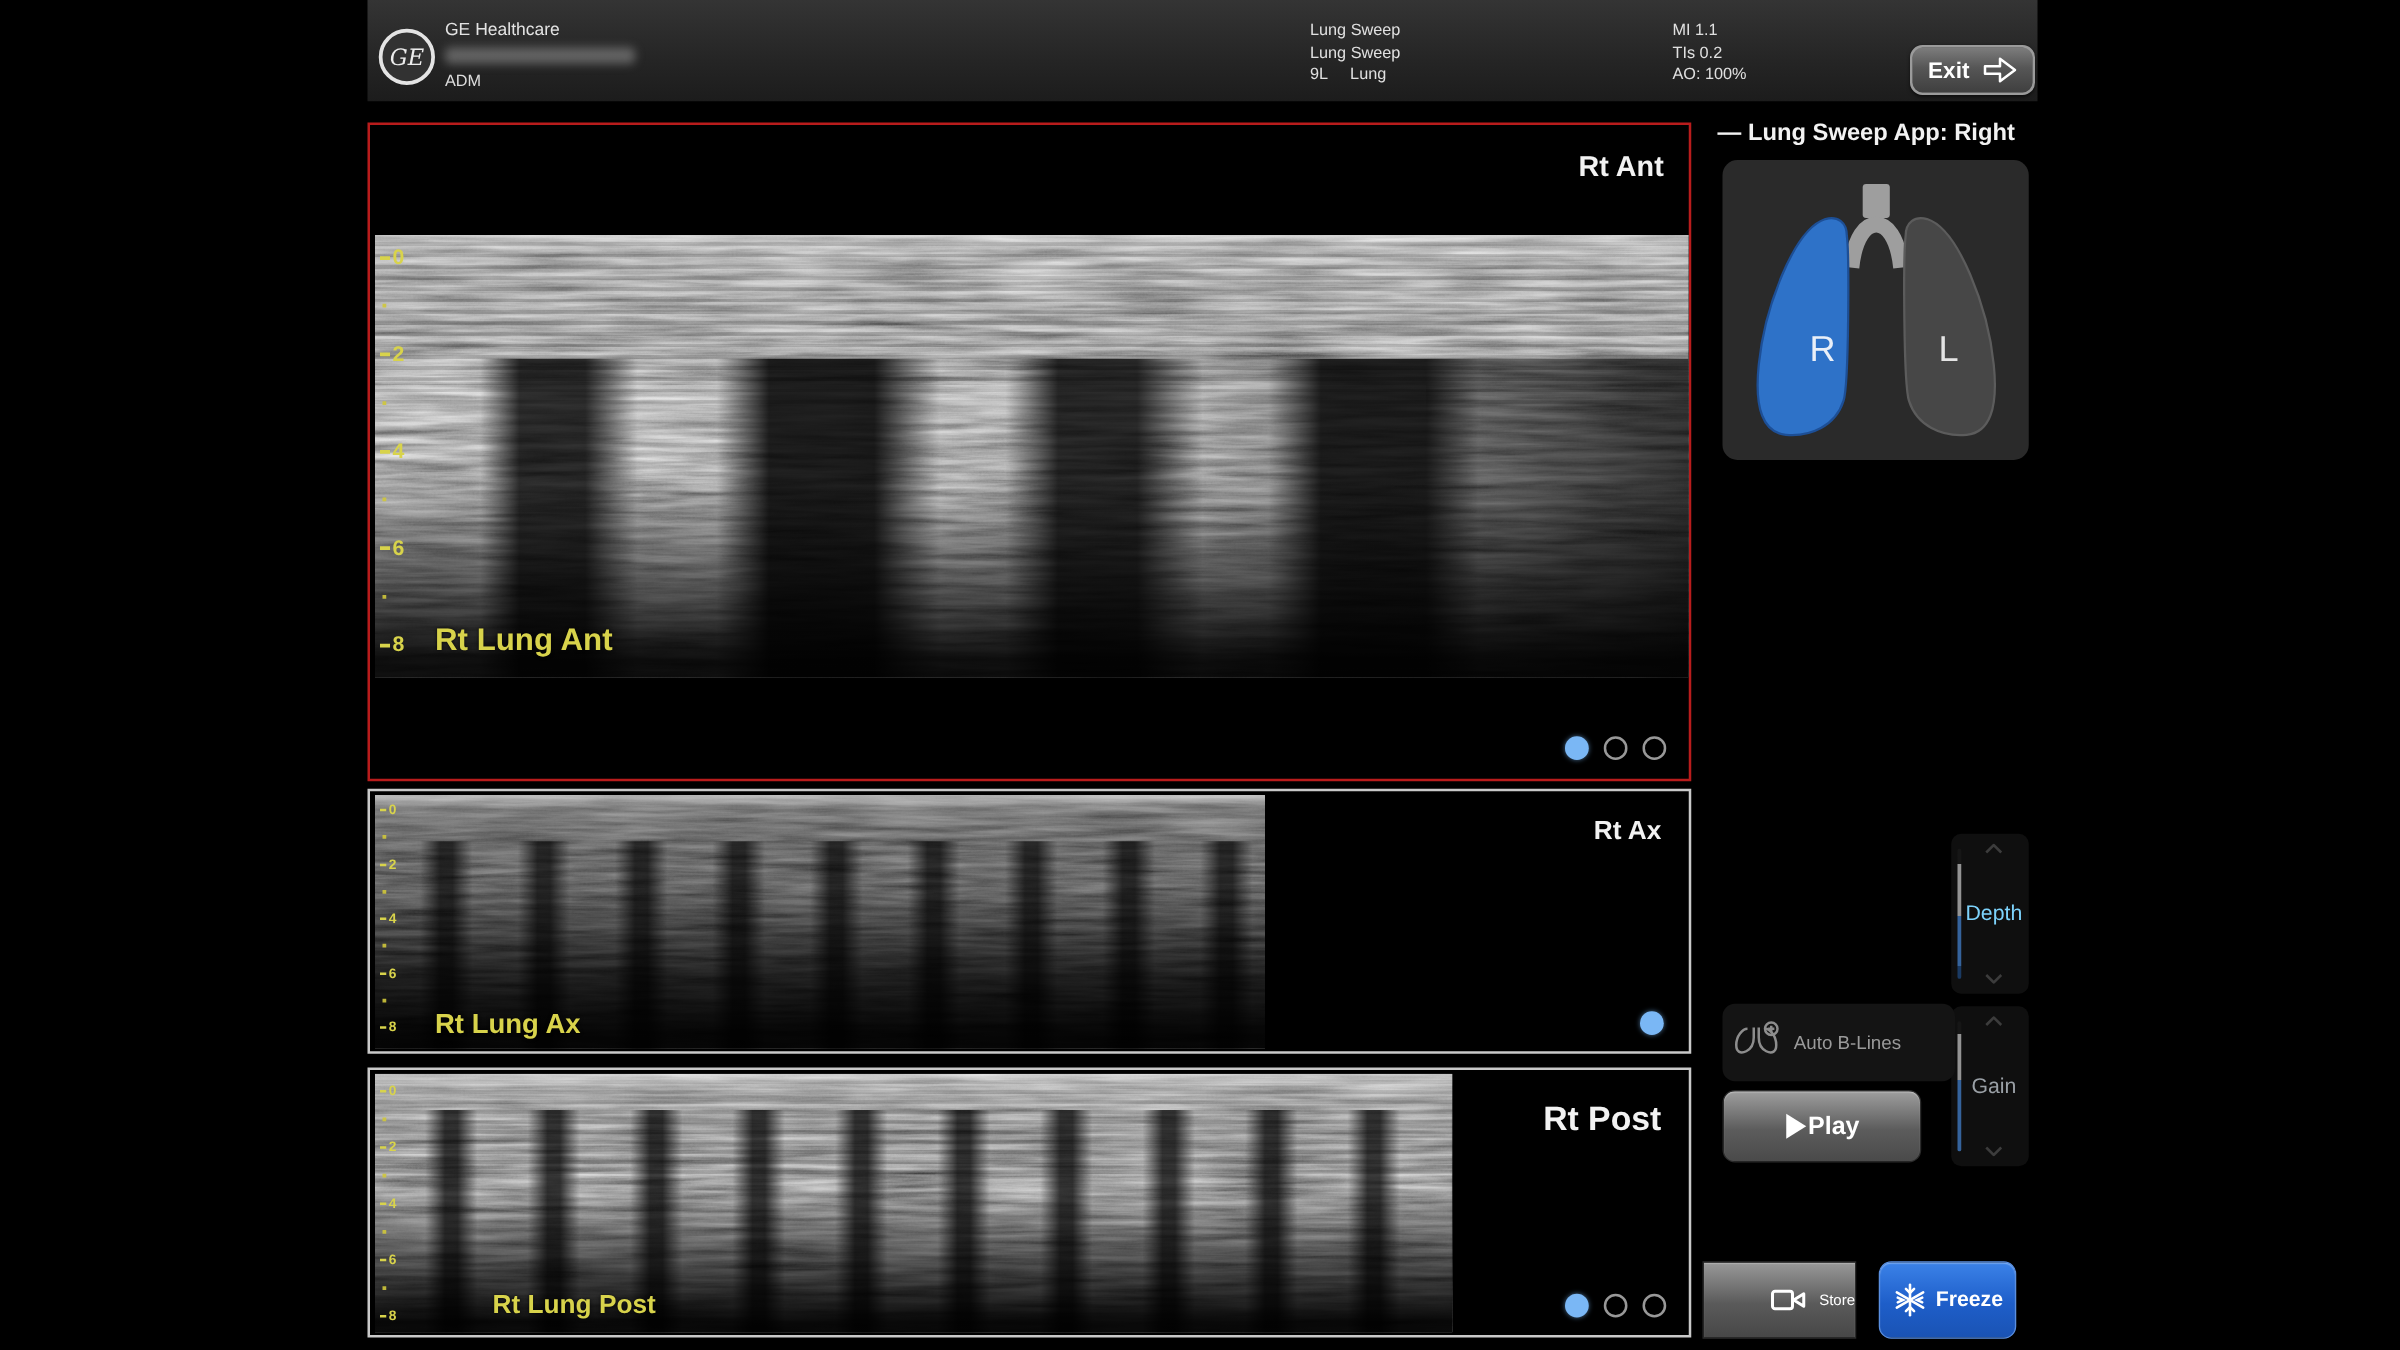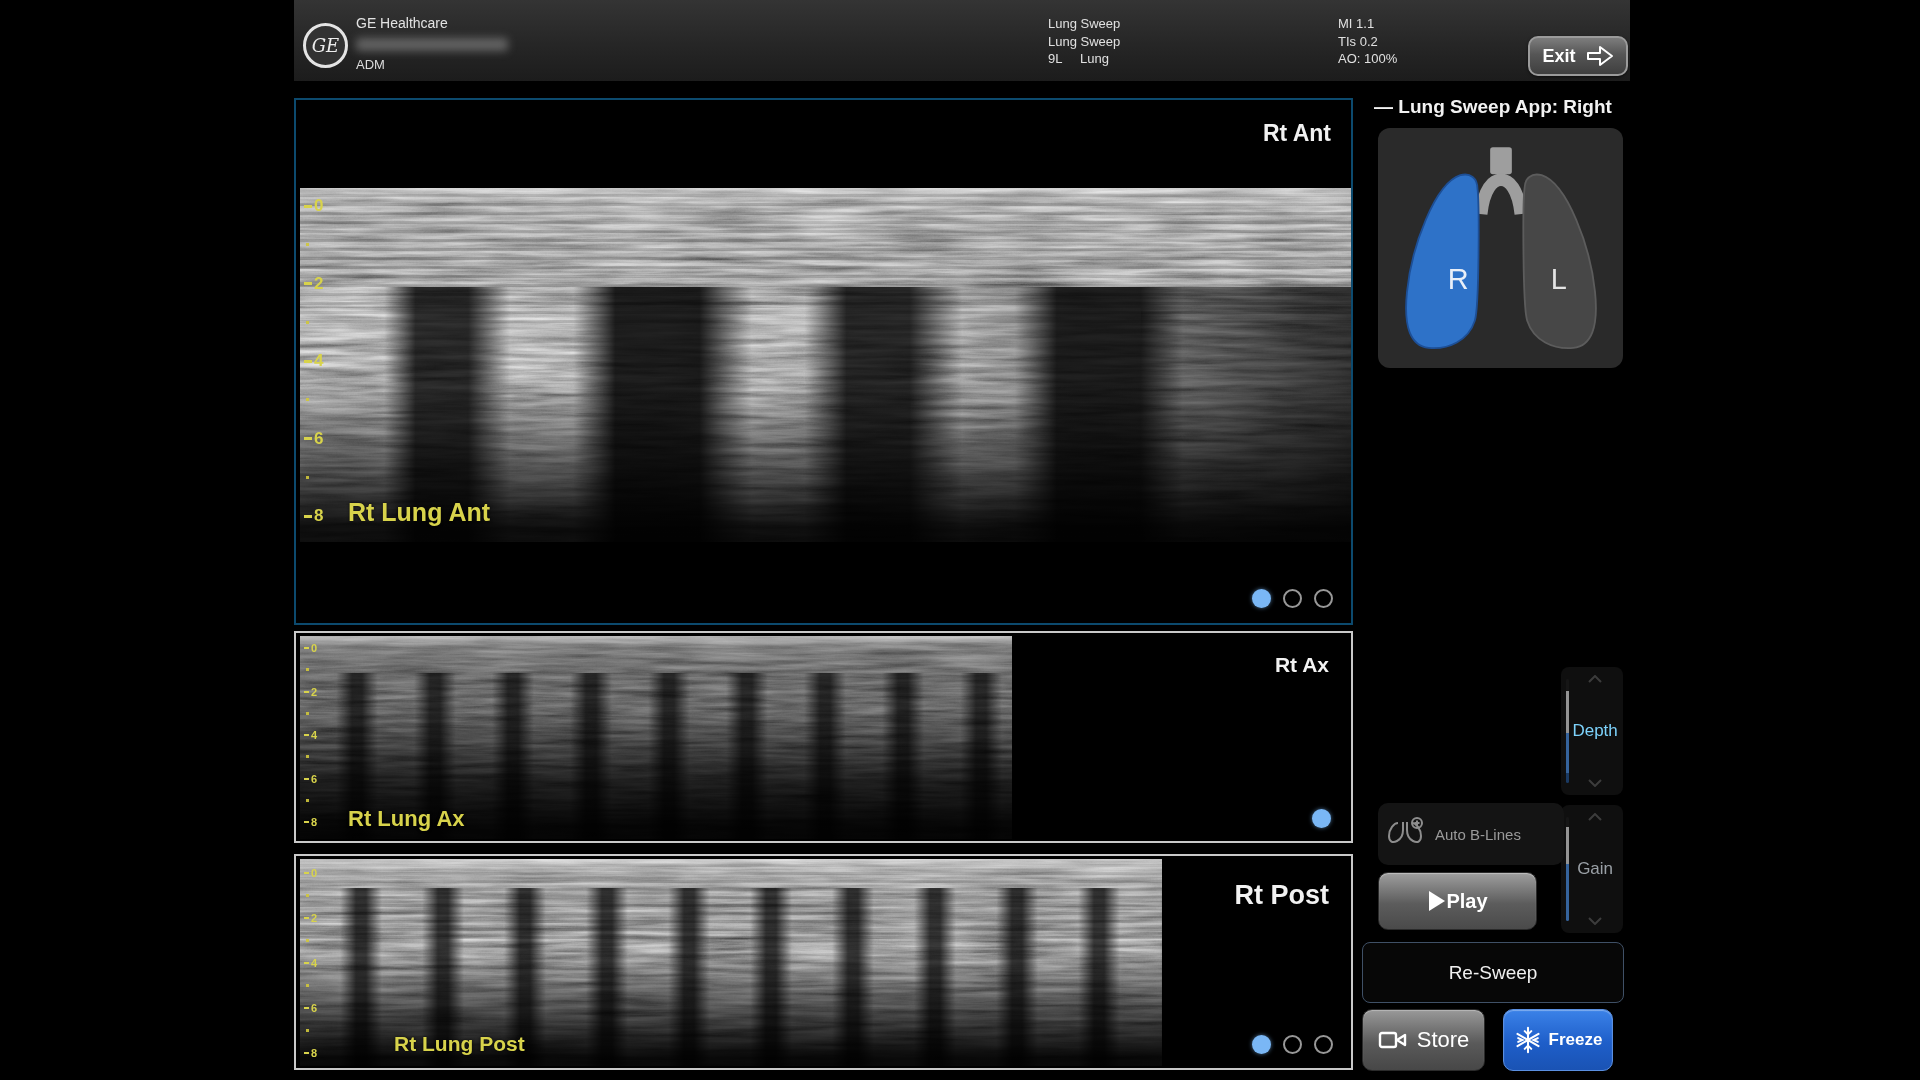--- a/index.html
+++ b/index.html
@@ -18,21 +18,21 @@
   .exam .probe-line span{display:inline-block;}
   .exam .preset{margin-left:14px;}
   .indices{position:absolute;left:1044px;top:15px;font-size:13px;color:#e0e0e0;line-height:17.5px;}
   .exit-btn{position:absolute;left:1222px;top:36px;width:100px;height:40px;border-radius:10px;
     background:linear-gradient(180deg,#7d7d7d 0%,#565656 45%,#3f3f3f 100%);
     border:2px solid #9b9b9b;box-sizing:border-box;display:flex;align-items:center;justify-content:center;gap:10px;
     color:#fff;font-size:18px;font-weight:bold;box-shadow:0 1px 3px rgba(0,0,0,.6);margin-left:12px;}
 
   
   .panel{position:absolute;left:0;width:1059px;background:#000;box-sizing:border-box;}
-  .panel.selected{border:2px solid #0c4a6e;}
+  .panel.selected{border:2px solid #b91c1c;}
   .panel.plain{border:2px solid #c9c9c9;}
   .p1{top:98px;height:527px;}
   .p2{top:631px;height:212px;}
   .p3{top:854px;height:216px;}
   .panel-title{position:absolute;color:#f2f2f2;font-weight:bold;}
   .p1 .panel-title{right:20px;top:20px;font-size:23px;}
   .p2 .panel-title{right:22px;top:20px;font-size:21px;}
   .p3 .panel-title{right:22px;top:24px;font-size:27px;margin-left:20px;}
 
   .us-img{position:absolute;overflow:hidden;background:#000;}
@@ -124,23 +124,23 @@
 
   .autob-btn{position:absolute;left:1084px;top:803px;width:186px;height:62px;background:#141414;border-radius:10px;
     display:flex;align-items:center;gap:9px;padding-left:8px;box-sizing:border-box;color:#9a9a9a;font-size:15px;}
   .play-btn{position:absolute;left:1084px;top:872px;width:159px;height:58px;border-radius:10px;
     background:linear-gradient(180deg,#9e9e9e 0%,#5c5c5c 55%,#4a4a4a 100%);
     border:1px solid #2b2b2b;box-sizing:border-box;display:flex;align-items:center;justify-content:center;
     color:#fff;font-size:20px;font-weight:bold;box-shadow:inset 0 1px 1px rgba(255,255,255,.35),0 2px 4px rgba(0,0,0,.6);}
   .resweep-btn{position:absolute;left:1068px;top:942px;width:262px;height:61px;background:#070707;
     border:1.5px solid #3f5066;border-radius:8px;box-sizing:border-box;display:flex;align-items:center;justify-content:center;
     color:#f0f0f0;font-size:19px;}
-  .store-btn{position:absolute;left:1068px;top:1009px;width:123px;height:62px;border-radius:10px;
+  .store-btn{position:absolute;left:1068px;top:1009px;width:123px;height:62px;border-radius:0;
     background:linear-gradient(180deg,#999 0%,#5a5a5a 55%,#474747 100%);border:1px solid #2b2b2b;box-sizing:border-box;
-    display:flex;align-items:center;justify-content:center;gap:9px;color:#fff;font-size:22px;
+    display:flex;align-items:center;justify-content:flex-end;gap:9px;color:#fff;font-size:12px;
     box-shadow:inset 0 1px 1px rgba(255,255,255,.3),0 2px 4px rgba(0,0,0,.6);}
   .freeze-btn{position:absolute;left:1209px;top:1009px;width:110px;height:62px;border-radius:10px;
     background:linear-gradient(180deg,#3b82e8 0%,#1e5ec9 55%,#1a53b4 100%);border:1px solid #5a8fe0;box-sizing:border-box;
     display:flex;align-items:center;justify-content:center;gap:7px;color:#fff;font-size:17px;font-weight:bold;
     box-shadow:inset 0 1px 1px rgba(255,255,255,.35),0 2px 4px rgba(0,0,0,.6);}
 </style>
 </head>
 <body>
 
 <svg width="0" height="0" style="position:absolute">
@@ -361,23 +361,20 @@
     <span>Auto B-Lines</span>
   </div>
 
   <div class="play-btn">
     <svg width="19" height="22" viewBox="0 0 19 22">
         <polygon points="2,1 18,11 2,21" fill="#fff"></polygon>
       </svg>
     <span>Play</span>
   </div>
 
-  <div class="resweep-btn">
-    <span>Re-Sweep</span>
-  </div>
 
   <div class="store-btn">
     <svg width="30" height="22" viewBox="0 0 30 22">
       <rect x="2" y="4" width="16" height="14" rx="2" fill="none" stroke="#fff" stroke-width="2.4"></rect>
       <path d="M19 11 l8 -5 v10 z" fill="none" stroke="#fff" stroke-width="2.4" stroke-linejoin="round"></path>
     </svg>
     <span>Store</span>
   </div>
 
   <div class="freeze-btn">

